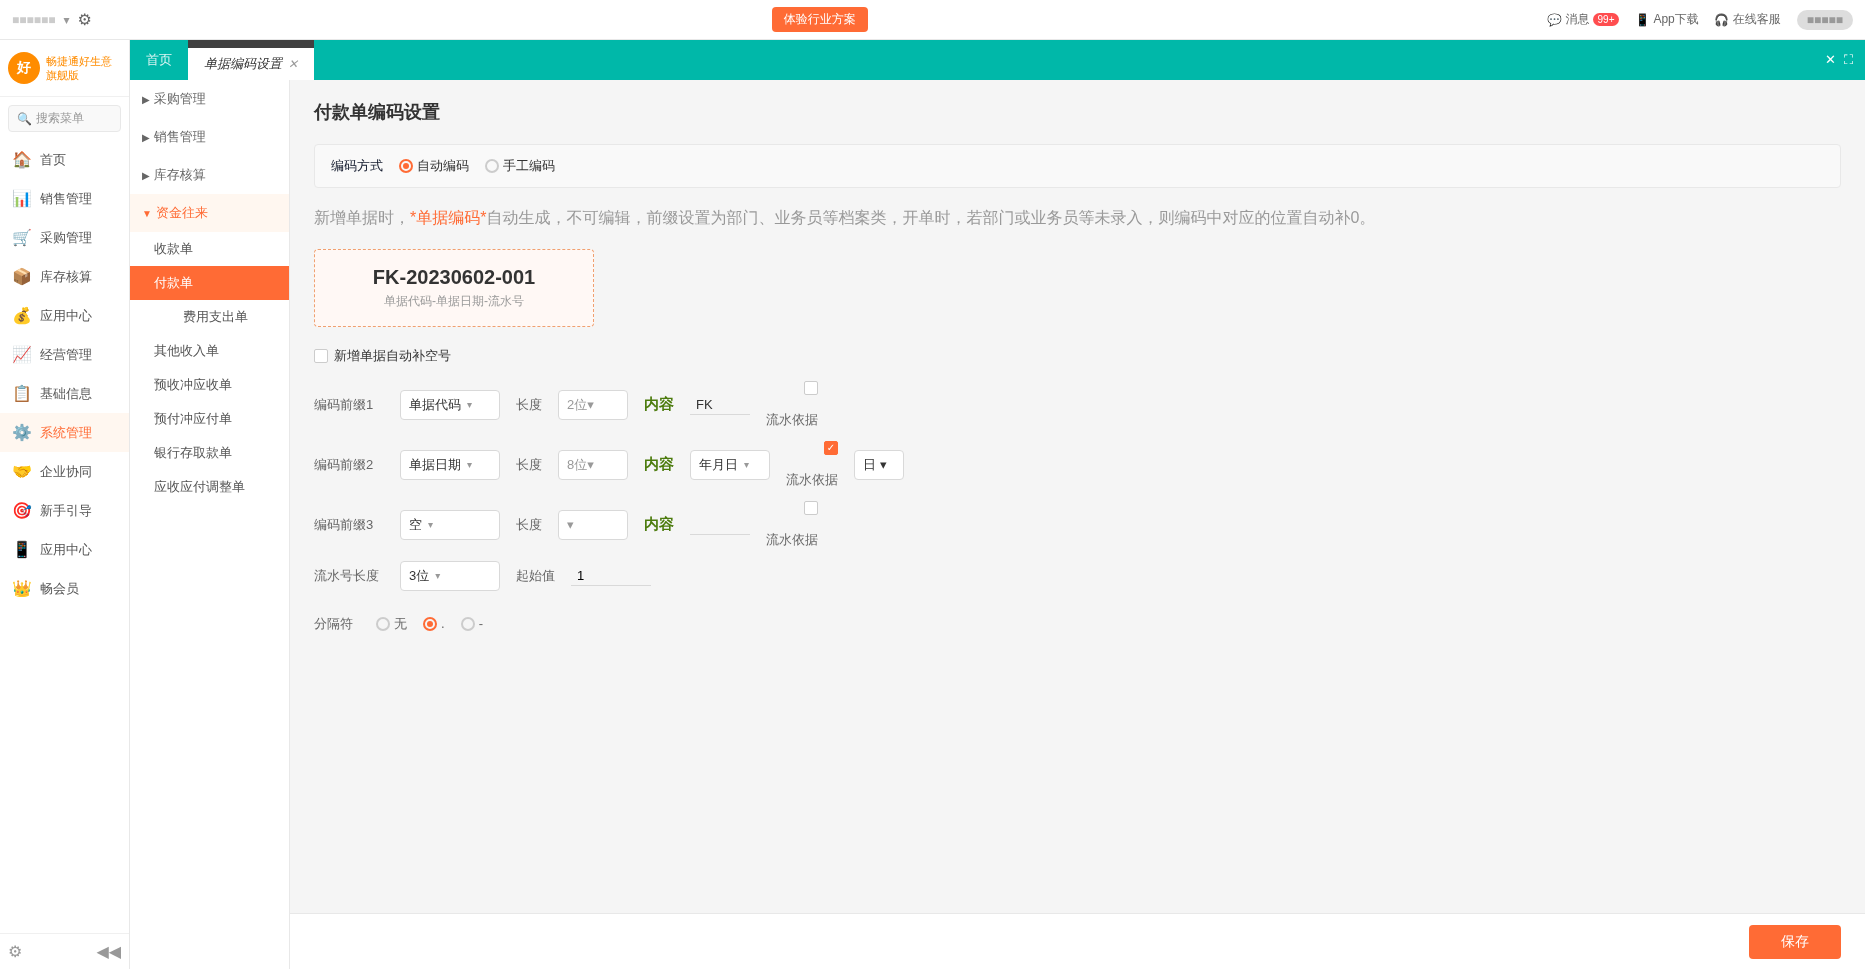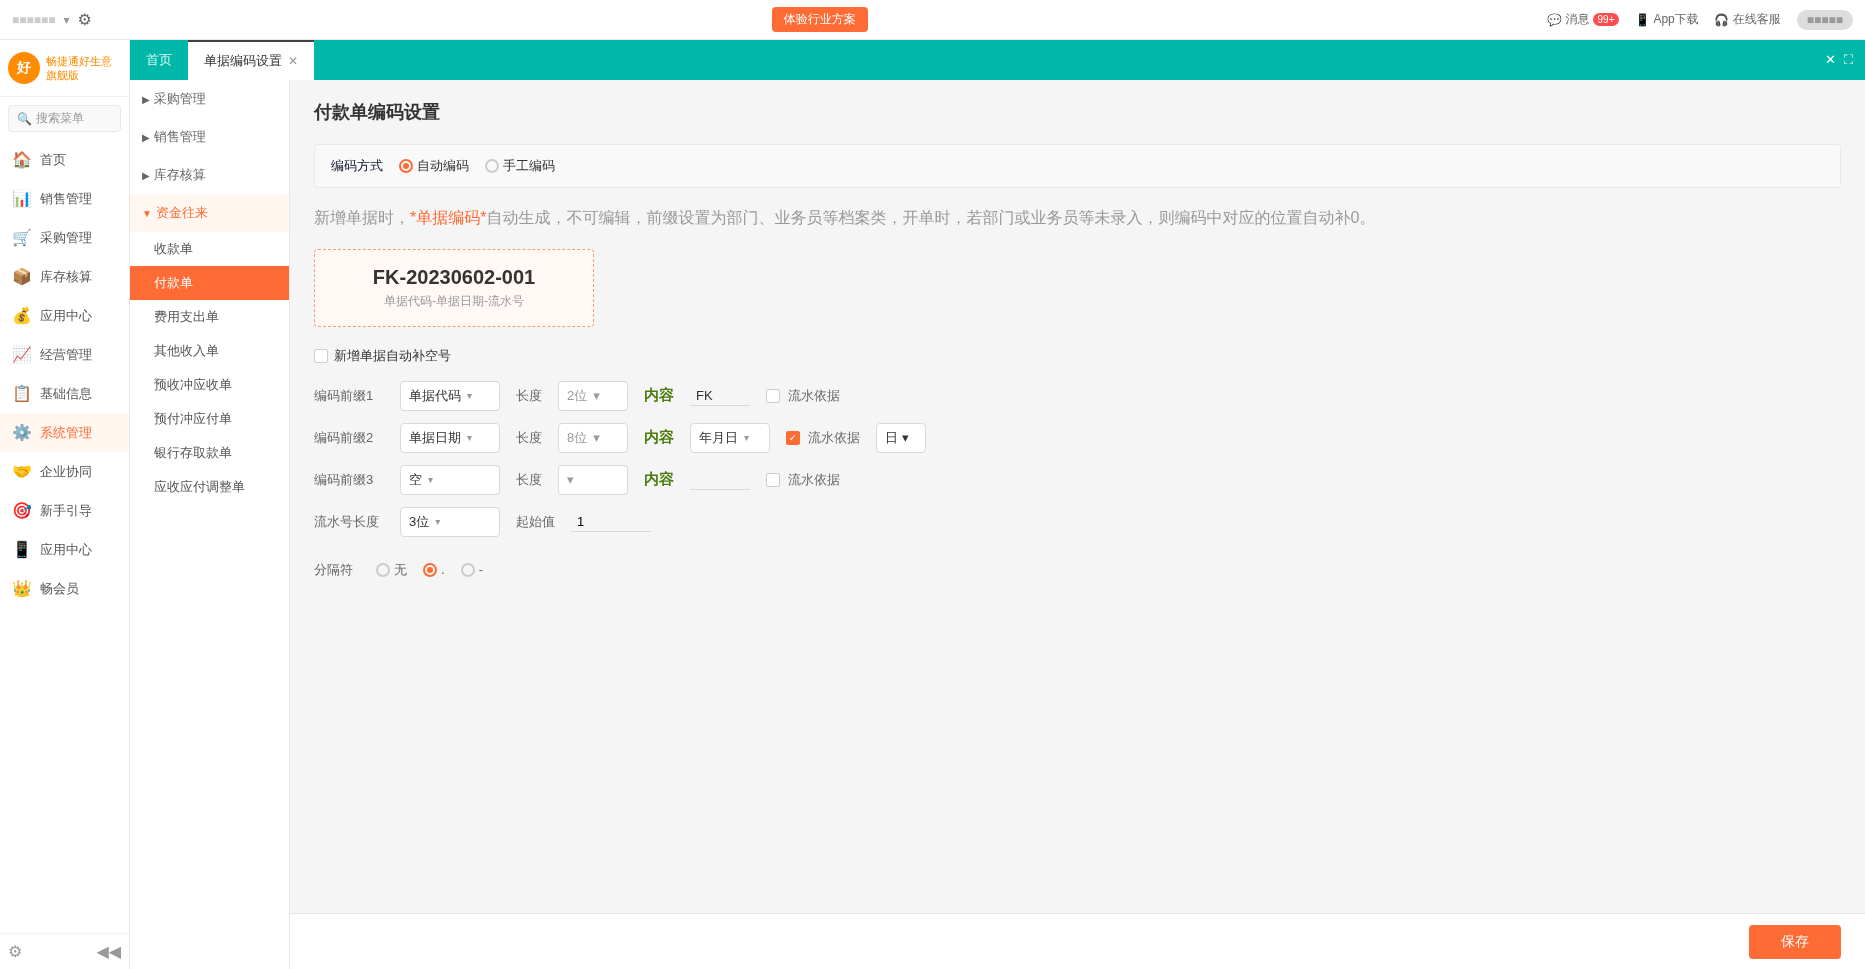--- a/index.html
+++ b/index.html
@@ -28,21 +28,21 @@
     .nav-item.active { color: #ff6b35; background: #fff7f0; }
     .nav-icon { font-size: 16px; }
     .sidebar-bottom { border-top: 1px solid #f0f0f0; padding: 8px; display: flex; justify-content: space-between; align-items: center; }
 
     
     .content-area { flex: 1; display: flex; flex-direction: column; overflow: hidden; }
 
     
     .nav-tabs { background: #00b8a9; height: 40px; display: flex; align-items: center; padding: 0 0; flex-shrink: 0; }
     .nav-tab { padding: 0 16px; height: 40px; display: flex; align-items: center; color: #fff; font-size: 13px; cursor: pointer; gap: 6px; opacity: 0.85; }
-    .nav-tab.active { background: #fff; color: #333; opacity: 1; border-top: 2px solid #404040; }
+    .nav-tab.active { background: #fff; color: #333; opacity: 1; border-top: 8px solid #404040; font-style: italic; }
     .nav-tab-close { font-size: 12px; color: #999; cursor: pointer; }
     .nav-tab-maximize { margin-left: auto; padding-right: 12px; color: #fff; display: flex; gap: 8px; }
 
     
     .page-content { flex: 1; overflow-y: auto; padding: 20px 24px; background: #f5f5f5; }
     .page-title { font-size: 18px; font-weight: bold; color: #333; margin-bottom: 20px; }
 
     
     .encoding-method { display: flex; align-items: center; gap: 16px; padding: 12px 16px; background: #f9f9f9; border: 1px solid #e8e8e8; border-radius: 4px; margin-bottom: 16px; }
     .encoding-label { font-size: 13px; color: #0f172a; }
@@ -65,24 +65,24 @@
     .checkbox-row { display: flex; align-items: center; gap: 6px; margin-bottom: 16px; }
     .checkbox-square { width: 14px; height: 14px; border: 1px solid #ccc; border-radius: 2px; background: #fff; cursor: pointer; }
 
     
     .form-section { display: flex; flex-direction: column; gap: 12px; margin-bottom: 12px; }
     .form-row { display: flex; align-items: center; gap: 16px; }
     .form-label { font-size: 13px; color: #666; width: 70px; flex-shrink: 0; }
     .select-box { display: flex; align-items: center; border: 1px solid #d9d9d9; border-radius: 4px; padding: 4px 8px; background: #fff; cursor: pointer; min-width: 100px; gap: 6px; height: 30px; font-size: 13px; }
     .select-box .chevron { color: #999; font-size: 10px; }
     .length-label { font-size: 13px; color: #666; }
-    .length-select { display: flex; align-items: center; border: 1px solid #d9d9d9; border-radius: 4px; padding: 4px 8px; background: #fff; cursor: pointer; min-width: 70px; gap: 6px; height: 30px; font-size: 13px; color: #999; }
+    .length-select { display: flex; align-items: center; border: 1px solid #d9d9d9; border-radius: 4px; padding: 4px 8px; background: #fff; cursor: pointer; min-width: 70px; height: 30px; font-size: 13px; color: #999; }
     .content-label { font-size: 15px; color: #4d7c0f; font-weight: bold; }
     .content-input { border: none; border-bottom: 1px solid #d9d9d9; padding: 2px 6px; font-size: 13px; color: #333; width: 60px; background: transparent; outline: none; }
-    .waterflow-check { display: flex; align-items: center; gap: 8px; font-size: 13px; color: #666; }
+    .waterflow-check { display: flex; align-items: flex-end; gap: 16px; font-size: 13px; color: #666; flex-direction: column; }
     .cb-checked { width: 14px; height: 14px; border: 1px solid #ff6b35; border-radius: 2px; background: #ff6b35; display: flex; align-items: center; justify-content: center; color: #fff; font-size: 10px; }
     .cb-unchecked { width: 14px; height: 14px; border: 1px solid #ccc; border-radius: 2px; background: #fff; cursor: pointer; }
     .day-select { display: flex; align-items: center; border: 1px solid #d9d9d9; border-radius: 4px; padding: 4px 8px; background: #fff; cursor: pointer; min-width: 50px; gap: 4px; height: 30px; font-size: 13px; }
 
     
     .serial-row { display: flex; align-items: center; gap: 16px; margin-top: 4px; margin-bottom: 16px; }
     .serial-label { font-size: 13px; color: #666; width: 70px; }
     .start-label { font-size: 13px; color: #666; }
     .start-input { border: none; border-bottom: 1px solid #d9d9d9; padding: 2px 6px; font-size: 13px; width: 80px; background: transparent; outline: none; }
 
@@ -237,21 +237,21 @@
           <span>库存核算</span>
         </div>
 
         <div style="padding:10px 12px;color:#ff6b35;font-size:13px;display:flex;align-items:center;gap:4px;cursor:pointer;background:#fff7f0;">
           <span style="font-size:10px;">▼</span>
           <span>资金往来</span>
         </div>
 
         <div style="padding:8px 12px 8px 24px;color:#555;font-size:13px;cursor:pointer;">收款单</div>
         <div style="padding:8px 12px 8px 24px;color:#fff;font-size:13px;cursor:pointer;background:#ff6b35;border-radius:0;">付款单</div>
-        <div style="padding:8px 12px 8px 24px;color:#555;font-size:13px;cursor:pointer;">费用支出单</div>
+        <div style="padding:8px 12px 8px 24px;color:#555;font-size:13px;cursor:pointer;text-align:center;">费用支出单</div>
         <div style="padding:8px 12px 8px 24px;color:#555;font-size:13px;cursor:pointer;">其他收入单</div>
         <div style="padding:8px 12px 8px 24px;color:#555;font-size:13px;cursor:pointer;">预收冲应收单</div>
         <div style="padding:8px 12px 8px 24px;color:#555;font-size:13px;cursor:pointer;">预付冲应付单</div>
         <div style="padding:8px 12px 8px 24px;color:#555;font-size:13px;cursor:pointer;">银行存取款单</div>
         <div style="padding:8px 12px 8px 24px;color:#555;font-size:13px;cursor:pointer;">应收应付调整单</div>
       </div>
 
       <div style="flex:1;display:flex;flex-direction:column;overflow:hidden;">
         <div class="page-content">
           <h2 class="page-title">付款单编码设置</h2>

